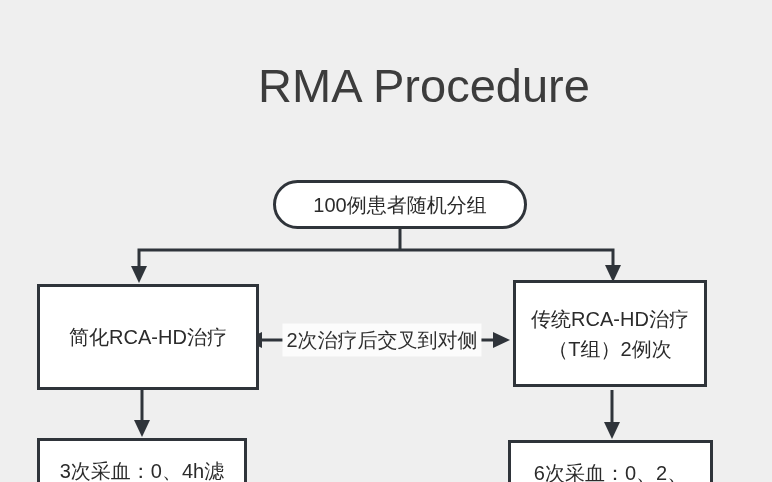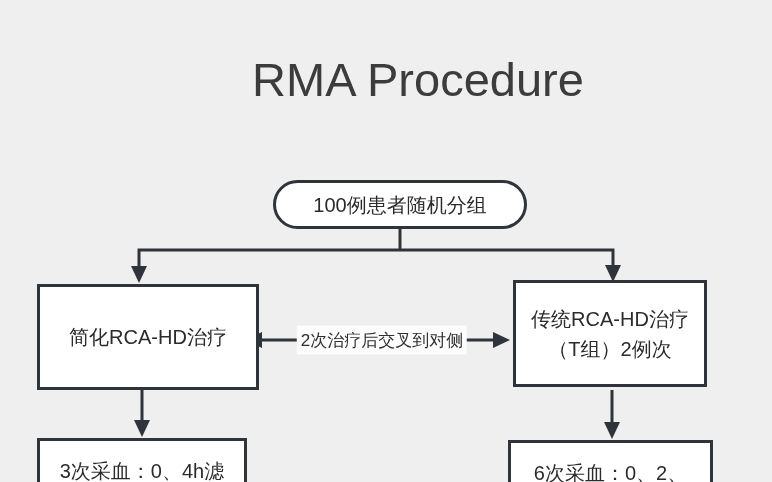--- a/index.html
+++ b/index.html
@@ -9,21 +9,21 @@
     height: 482px;
     background: #efefef;
     overflow: hidden;
     font-family: "Liberation Sans", sans-serif;
   }
   .title {
     position: absolute;
     top: 47px;
     left: 413px;
     transform: translateX(-50%);
-    margin: 5px;
+    margin: 11px;
     font-size: 47px;
     font-weight: 400;
     color: #3c3c3c;
     white-space: nowrap;
   }
   .connectors {
     position: absolute;
     left: 0; top: 0;
     width: 772px; height: 482px;
   }
@@ -49,21 +49,21 @@
   .box-left-treat  { left: 37px;  top: 284px; width: 222px; height: 106px; }
   .box-right-treat { left: 513px; top: 280px; width: 194px; height: 107px; }
   .box-left-sample  { left: 37px;  top: 438px; width: 210px; height: 84px; justify-content: flex-start; padding-top: 15px; }
   .box-right-sample { left: 508px; top: 440px; width: 205px; height: 84px; justify-content: flex-start; padding-top: 15px; }
   .crossover-label {
     position: absolute;
     left: 382px; top: 340px;
     transform: translate(-50%, -50%);
     background: #fcfcfc;
     padding: 3px 4px;
-    font-size: 17px;
+    font-size: 20px;
     color: #2f2f2f;
     white-space: nowrap;
   }
 </style>
 </head>
 <body>
 
 <div class="canvas">
 
   <h1 class="title">RMA Procedure</h1>

